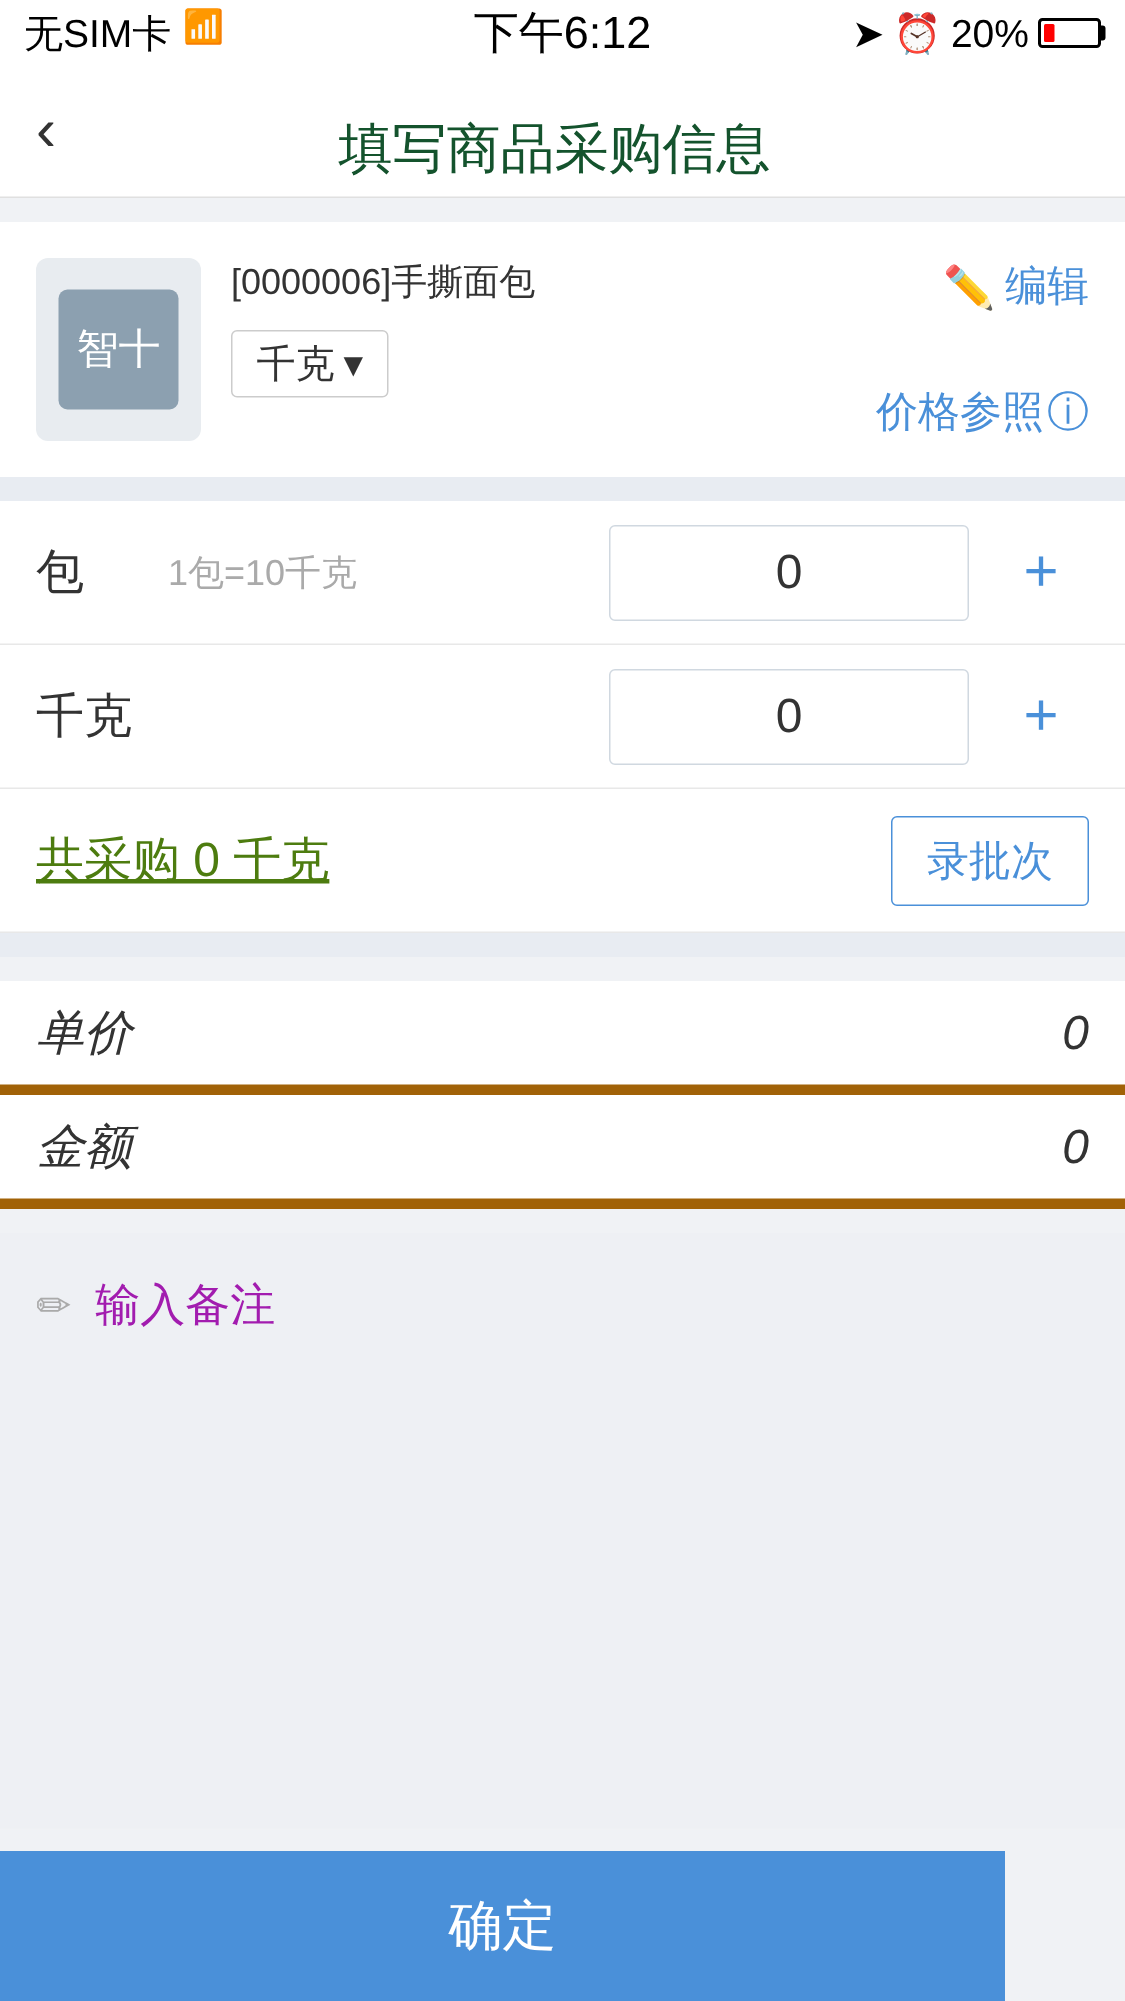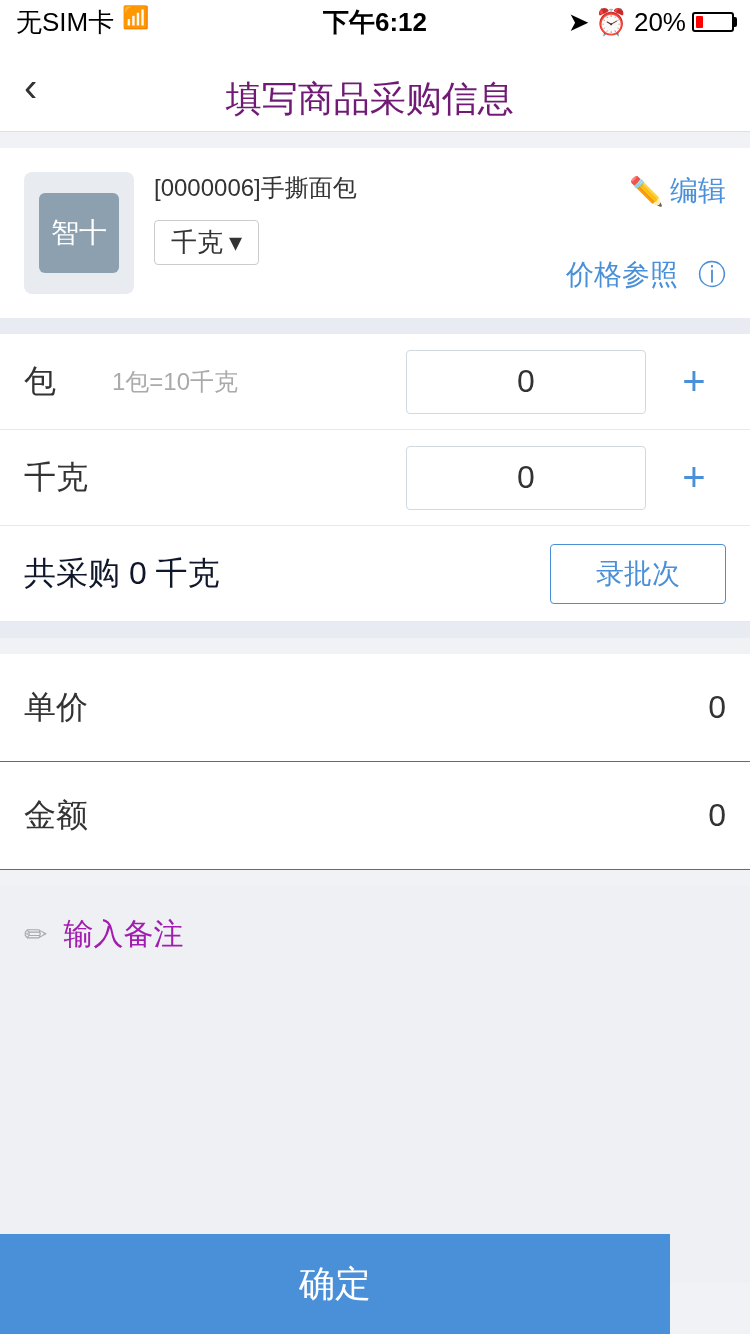--- a/index.html
+++ b/index.html
@@ -25,22 +25,22 @@
       padding: 0 16px;
       font-size: 28px;
       color: #000;
     }
     .status-bar-left {
       display: flex;
       gap: 8px;
       font-size: 26px;
     }
     .status-bar-center {
-      font-size: 26px;
-      font-weight: 700;
+      font-size: 30px;
+      font-weight: 400;
       position: absolute;
       left: 50%;
       transform: translateX(-50%);
     }
     .status-bar-right {
       display: flex;
       align-items: center;
       gap: 6px;
       font-size: 26px;
     }
@@ -86,21 +86,21 @@
       font-size: 40px;
       color: #333;
       cursor: pointer;
       padding: 8px 16px 8px 0;
     }
     .nav-title {
       flex: 1;
       text-align: center;
       font-size: 36px;
       font-weight: 500;
-      color: #701a75;
+      color: #14532d;
       margin-right: 40px;
       margin-top: 24px;
     }
 
     
     .product-card {
       background: #fff;
       margin-top: 16px;
       padding: 24px;
       display: flex;
@@ -167,21 +167,21 @@
       gap: 6px;
     }
     .price-ref {
       position: absolute;
       bottom: 24px;
       right: 24px;
       color: #4a90d9;
       font-size: 28px;
       display: flex;
       align-items: center;
-      gap: 20px;
+      gap: 2px;
     }
 
     
     .section-divider {
       width: 100%;
       height: 16px;
       background: #e8ecf2;
     }
 
     
@@ -235,24 +235,25 @@
       display: flex;
       align-items: center;
       justify-content: space-between;
       padding: 0 24px;
       height: 96px;
       background: #fff;
       border-bottom: 1px solid #e8e8e8;
     }
     .summary-text {
       font-size: 32px;
-      color: #0f172a;
+      color: #4d7c0f;
+      text-decoration: underline;
     }
     .batch-btn {
-      width: 176px;
+      width: 132px;
       height: 60px;
       border: 1px solid #4a90d9;
       border-radius: 4px;
       color: #4a90d9;
       font-size: 28px;
       display: flex;
       align-items: center;
       justify-content: center;
       background: #fff;
       cursor: pointer;
@@ -261,22 +262,23 @@
     
     .price-section {
       background: #fff;
       margin-top: 16px;
     }
     .price-row {
       display: flex;
       align-items: center;
       justify-content: space-between;
       padding: 0 24px;
-      height: 108px;
-      border-bottom: 1px solid #a16207;
+      height: 76px;
+      border-bottom: 7px solid #a16207;
+      font-style: italic;
     }
     .price-label {
       font-size: 32px;
       color: #333;
     }
     .price-value {
       font-size: 32px;
       color: #333;
     }
 

